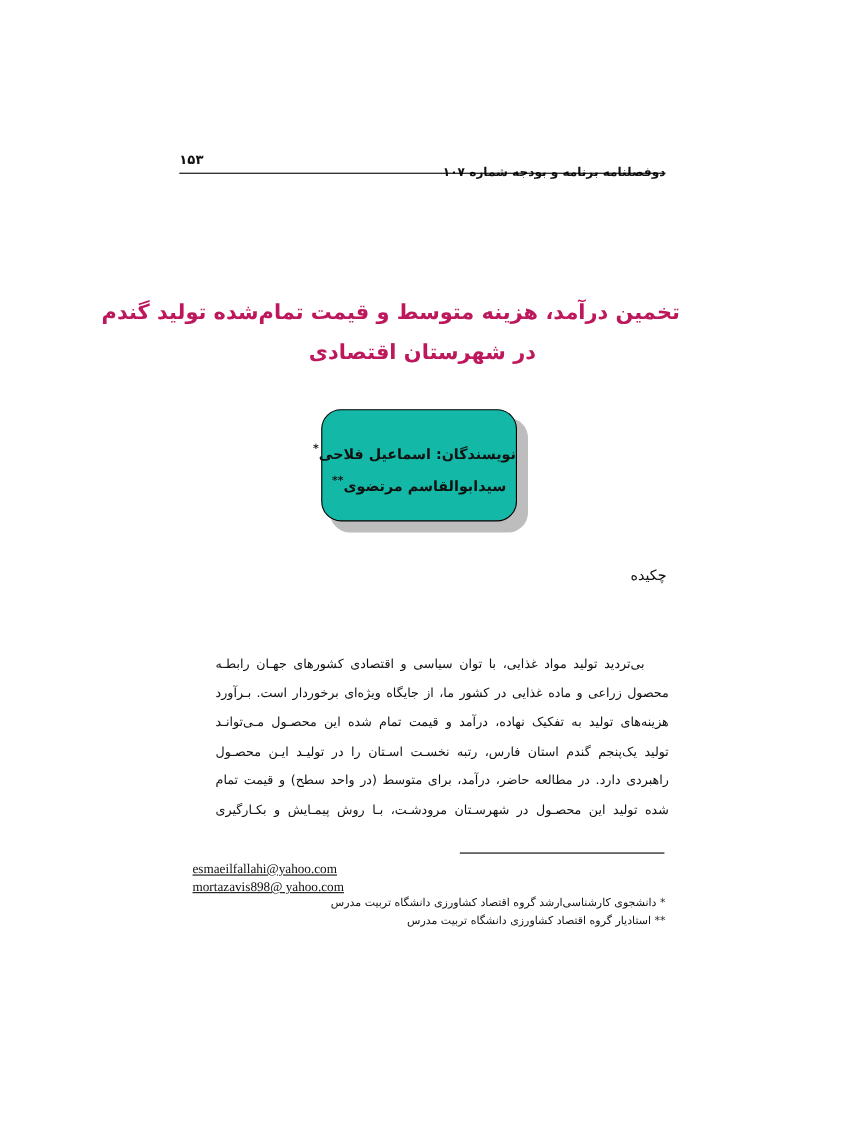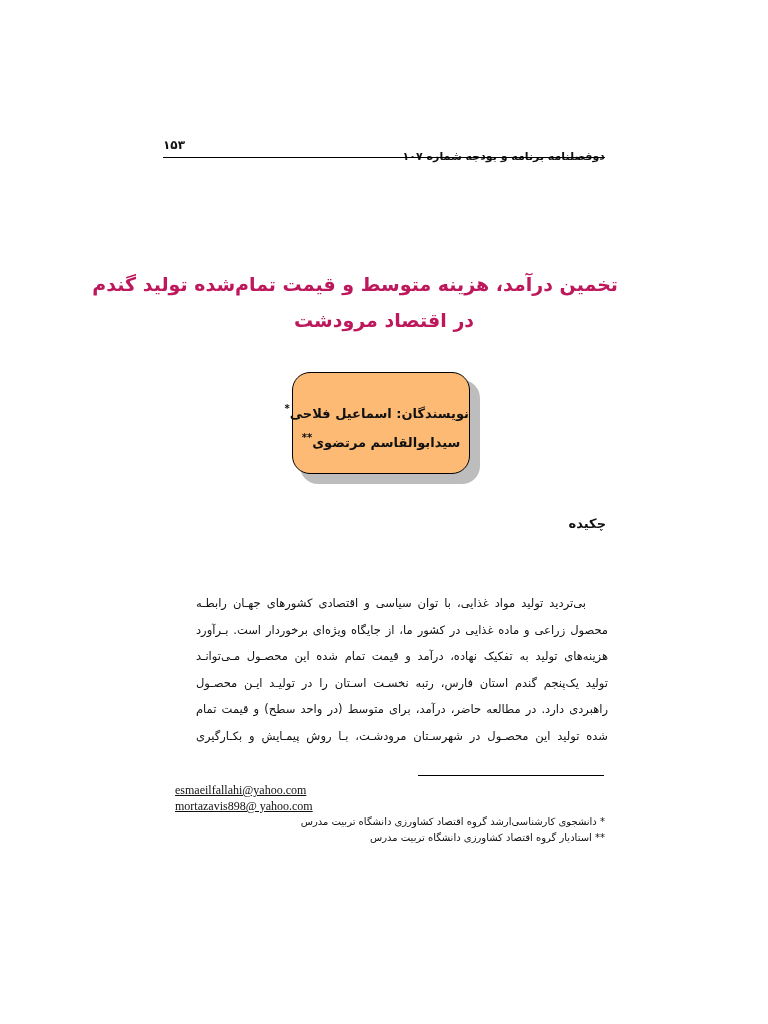--- a/index.html
+++ b/index.html
@@ -80,21 +80,21 @@
       position: absolute;
       left: 8px; top: 8px;
       width: 180px; height: 104px;
       background: #bdbdbd;
       border-radius: 18px;
     }
     .authors-box {
       position: absolute;
       left: 0; top: 0;
       width: 178px; height: 102px;
-      background: #fdba74;
+      background: #14b8a6;
       border: 1.2px solid #000;
       border-radius: 18px;
       direction: rtl;
       text-align: center;
       box-sizing: border-box;
       padding-top: 24px;
     }
     .author-line {
       display: block;
       font-weight: bold;
@@ -105,21 +105,21 @@
     .author-line sup {
       font-size: 10px;
       vertical-align: 6px;
     }
     
     .abstract-heading {
       position: absolute;
       right: 162px;
       top: 516px;
       font-size: 13px;
-      font-weight: bold;
+      font-weight: normal;
       direction: rtl;
     }
     .abstract-body {
       position: absolute;
       left: 196px;
       width: 412px;
       top: 546px;
       direction: rtl;
       text-align: justify;
       font-size: 11.5px;
@@ -174,21 +174,21 @@
 <div class="page">
 
   <div class="running-header">
     <span class="journal-name">دوفصلنامه برنامه و بودجه شماره ۱۰۷</span>
     <span class="page-number">۱۵۳</span>
   </div>
   <div class="header-rule"></div>
 
   <div class="title">
     <span class="line">تخمین درآمد، هزینه متوسط و قیمت تمام‌شده تولید گندم</span>
-    <span class="line">در اقتصاد مرودشت</span>
+    <span class="line">در شهرستان اقتصادی</span>
   </div>
 
   <div class="authors-wrap">
     <div class="authors-shadow"></div>
     <div class="authors-box">
       <span class="author-line"><span>نویسندگان: اسماعیل فلاحی</span><sup>*</sup></span>
       <span class="author-line"><span>سیدابوالقاسم مرتضوی</span><sup>**</sup></span>
     </div>
   </div>
 

